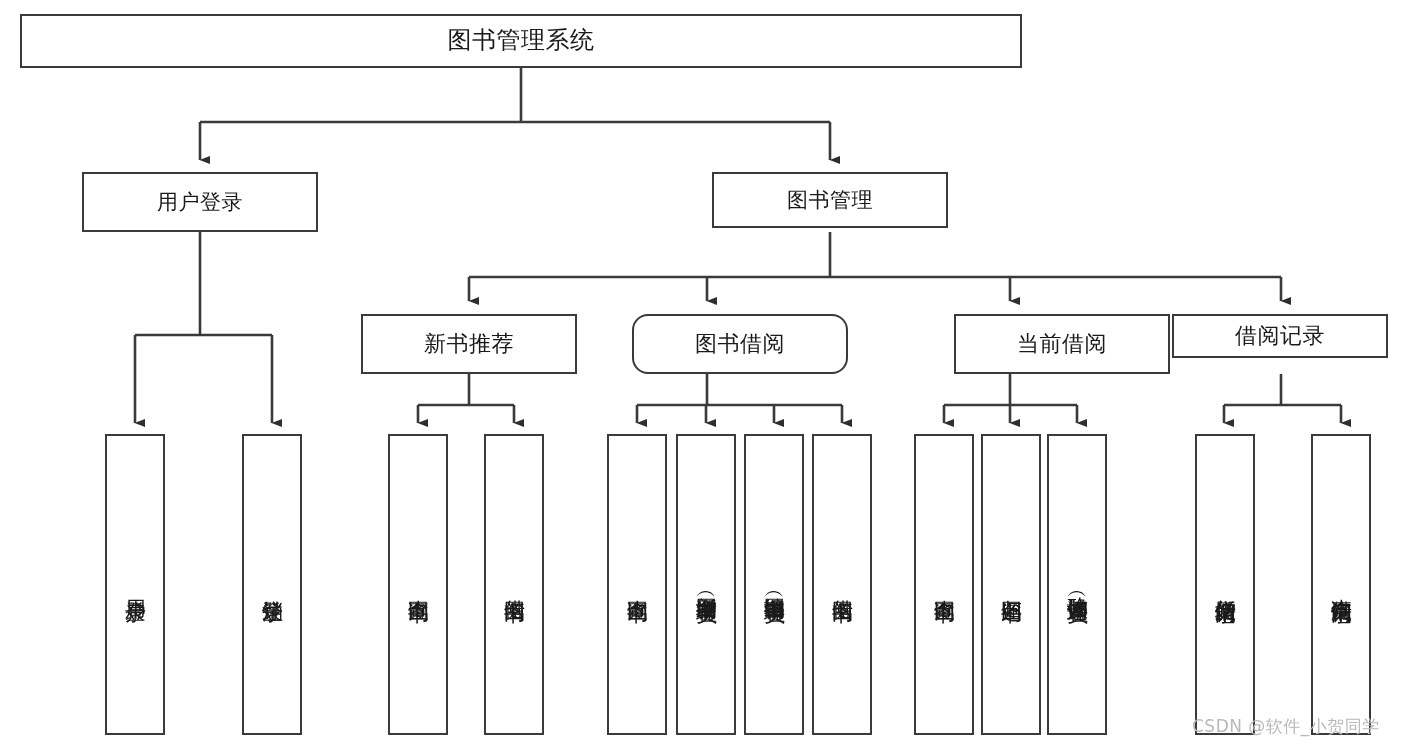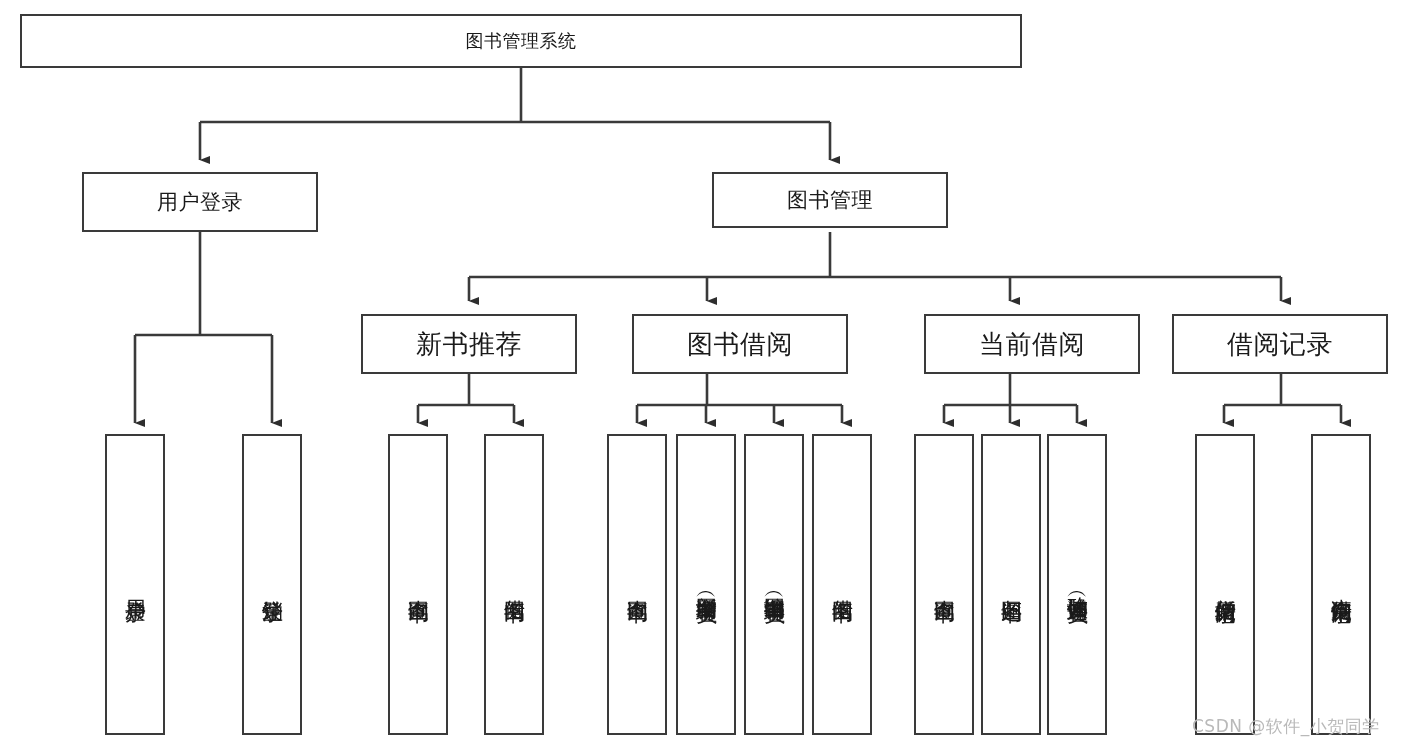--- a/index.html
+++ b/index.html
@@ -43,23 +43,23 @@
   }
   .node.vertical .label {
     writing-mode: vertical-rl;
     text-orientation: upright;
     font-size: 21px;
     line-height: 1.18;
     letter-spacing: 1px;
     white-space: normal;
     max-height: 100%;
   }
-  .node.root .label { font-size: 18px; }
+  .node.root .label { font-size: 24px; }
   .node.lvl1 .label { font-size: 21px; }
-  .node.lvl2 .label { font-size: 26px; }
+  .node.lvl2 .label { font-size: 22px; }
   .watermark {
     position: absolute;
     color: #b9b9b9;
     font-size: 17px;
     letter-spacing: 0.5px;
     white-space: nowrap;
     user-select: none;
   }
 </style>
 </head>
@@ -124,27 +124,27 @@
   <div class="node lvl1" style="left:82px; top:172px; width:236px; height:60px;">
     <span class="label">用户登录</span>
   </div>
   <div class="node lvl1" style="left:712px; top:172px; width:236px; height:56px;">
     <span class="label">图书管理</span>
   </div>
 
   <div class="node lvl2" style="left:361px; top:314px; width:216px; height:60px;">
     <span class="label">新书推荐</span>
   </div>
-  <div class="node lvl2" style="left:632px; top:314px; width:216px; height:60px;">
+  <div class="node lvl2" style="left:632px; top:314px; width:216px; height:60px;border-radius:16px;">
     <span class="label">图书借阅</span>
   </div>
-  <div class="node lvl2" style="left:924px; top:314px; width:216px; height:60px;">
+  <div class="node lvl2" style="left:954px; top:314px; width:216px; height:60px;">
     <span class="label">当前借阅</span>
   </div>
-  <div class="node lvl2" style="left:1172px; top:314px; width:216px; height:60px;">
+  <div class="node lvl2" style="left:1172px; top:314px; width:216px; height:44px;">
     <span class="label">借阅记录</span>
   </div>
 
   <div class="node vertical" style="left:105px; top:434px; width:60px; height:301px;">
     <span class="label">用户登录</span>
   </div>
   <div class="node vertical" style="left:242px; top:434px; width:60px; height:301px;">
     <span class="label">注销登录</span>
   </div>
 

